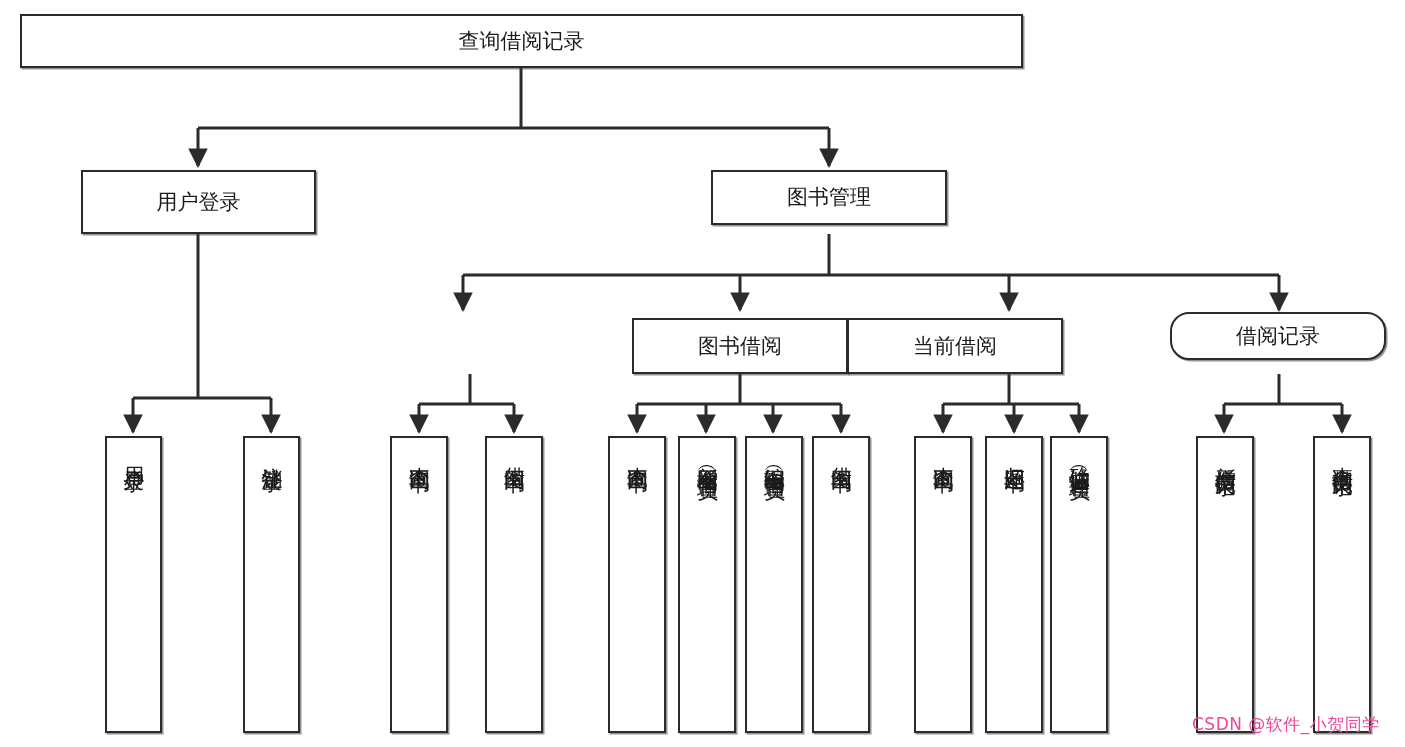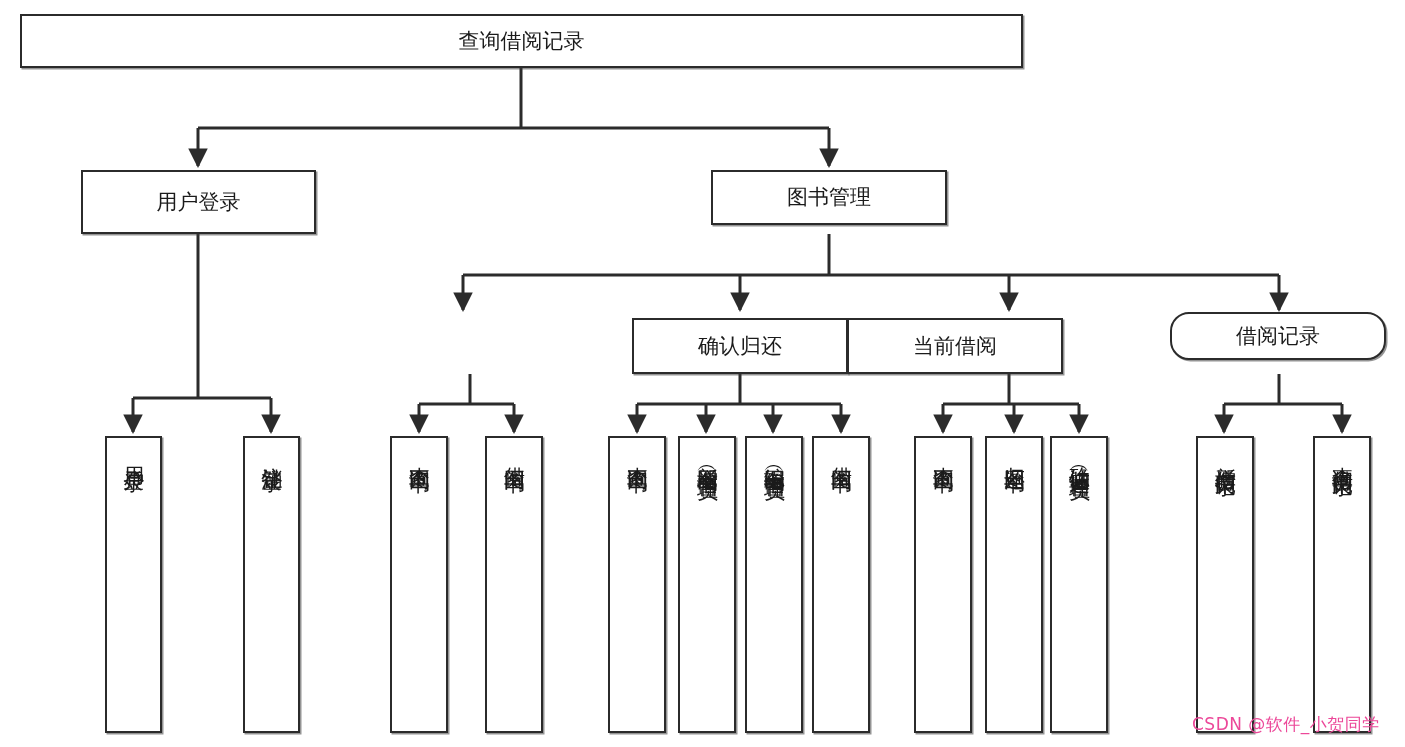--- a/index.html
+++ b/index.html
@@ -126,21 +126,21 @@
   </div>
 
   <div class="node horizontal" style="left:81px; top:170px; width:235px; height:64px;">
     <span class="node-label">用户登录</span>
   </div>
   <div class="node horizontal" style="left:711px; top:170px; width:236px; height:55px;">
     <span class="node-label">图书管理</span>
   </div>
 
   <div class="node horizontal" style="left:632px; top:318px; width:216px; height:56px;">
-    <span class="node-label">确认归还</span>
+    <span class="node-label">图书借阅</span>
   </div>
   <div class="node horizontal" style="left:847px; top:318px; width:216px; height:56px;">
     <span class="node-label">当前借阅</span>
   </div>
   <div class="node horizontal" style="left:1170px; top:312px; width:216px; height:48px;border-radius:19px;">
     <span class="node-label">借阅记录</span>
   </div>
 
   <div class="node vertical" style="left:105px; top:436px; width:57px; height:297px;">
     <span class="node-label">用户登录</span>

